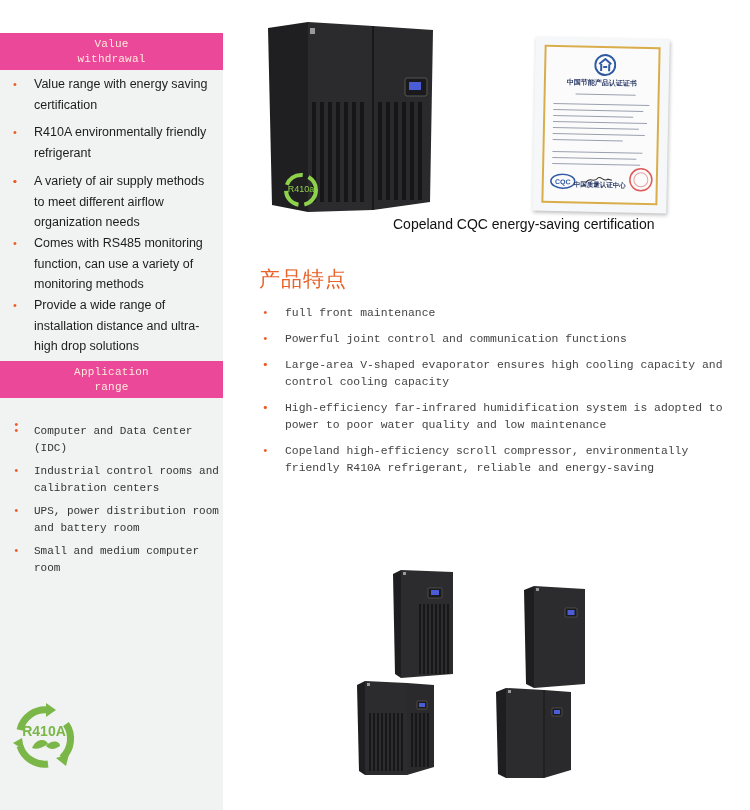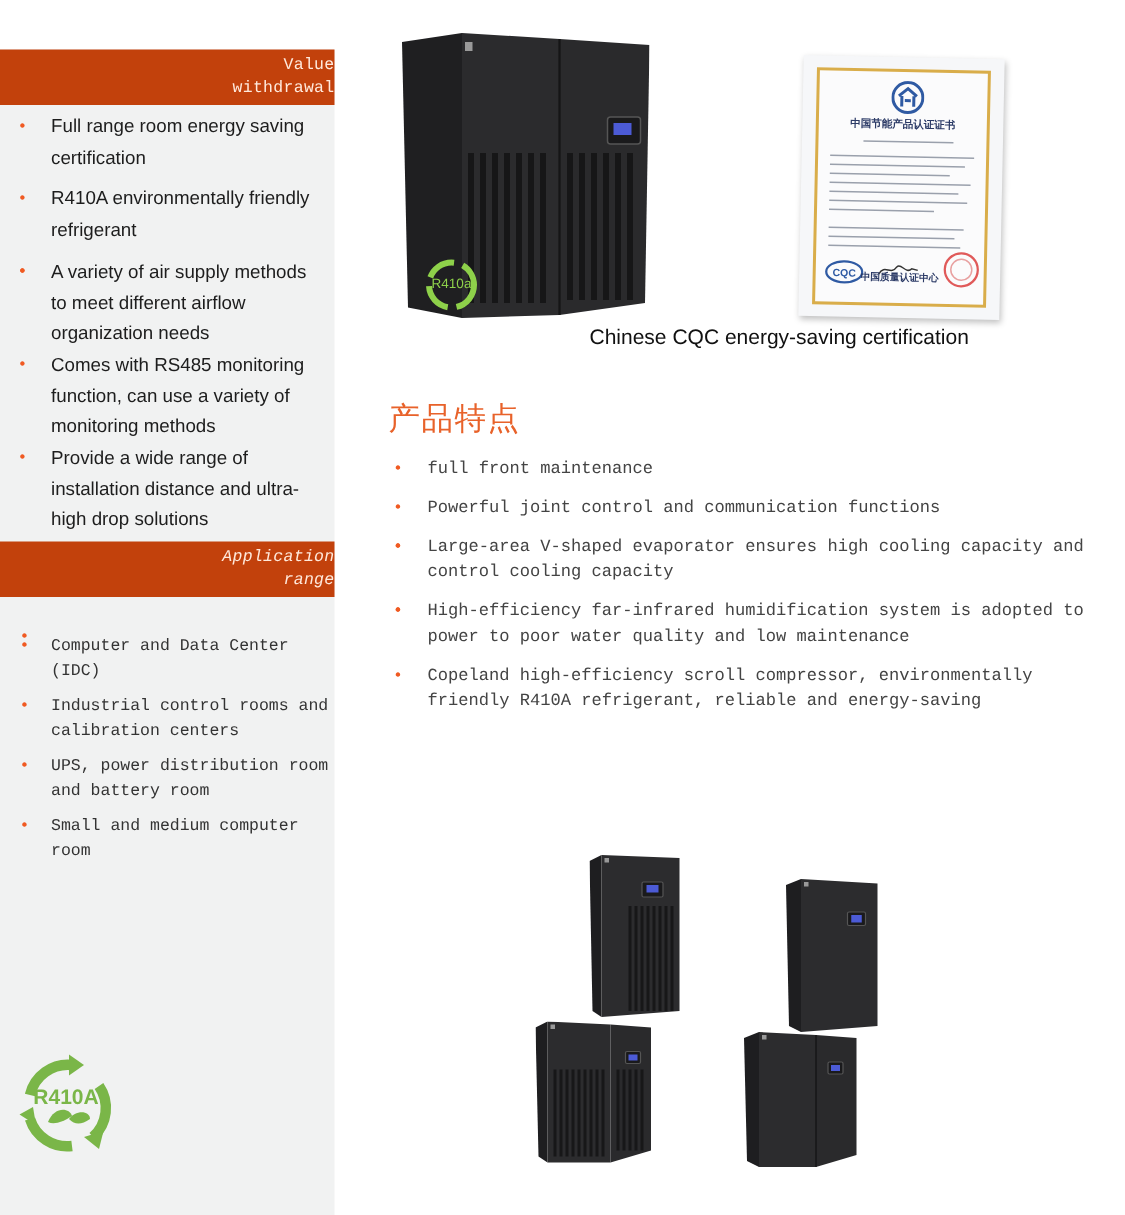--- a/index.html
+++ b/index.html
@@ -1,20 +1,20 @@
 <!DOCTYPE html>
 <html><head>
 <meta charset="utf-8">
 <style>
   html, body { margin:0; padding:0; }
   body { width:750px; height:810px; background:#ffffff; position:relative; overflow:hidden; font-family:"Liberation Sans", sans-serif; }
 
   
   .sidebar { position:absolute; left:0; top:33px; width:223px; height:777px; background:#f1f2f2; }
-  .sec-header { background:#c2410c; color:#ffe9dc; font-family:"Liberation Mono", monospace; font-size:11px; line-height:15px; text-align:right; padding:4px 0 3px; letter-spacing:0.2px; }
+  .sec-header { background:#ec4899; color:#ffe9dc; font-family:"Liberation Mono", monospace; font-size:11px; line-height:15px; text-align:center; padding:4px 0 3px; letter-spacing:0.2px; }
   .sec-header span { display:block; }
   .adv-list { list-style:none; margin:0; padding:4px 0 0 0; }
   .adv-list li { position:relative; padding-left:34px; padding-right:8px; font-size:12.5px; line-height:20.7px; color:#1d1d1d; margin-bottom:7px; }
   .adv-list li.tight { margin-bottom:0; }
   .bullet { position:absolute; left:13px; top:0; color:#f05a22; font-size:11px; }
   .app-list { list-style:none; margin:0; padding:19px 0 0 0; }
   .app-list li { position:relative; padding-left:34px; padding-right:4px; font-family:"Liberation Mono", monospace; font-size:11px; line-height:17px; color:#333; margin-bottom:6px; }
   .app-list li .bullet { left:13px; }
   .badge-r410a { position:absolute; left:8px; top:700px; width:72px; height:72px; }
 
@@ -38,28 +38,28 @@
 </style>
 </head>
 <body>
 
 <div class="sidebar">
   <div class="sec-header">
     <span>Value</span>
     <span>withdrawal</span>
   </div>
   <ul class="adv-list">
-    <li><span class="bullet">•</span><span>Full range room energy saving certification</span></li>
+    <li><span class="bullet">•</span><span>Value range with energy saving certification</span></li>
     <li><span class="bullet">•</span><span>R410A environmentally friendly refrigerant</span></li>
     <li class="tight"><span class="bullet">•</span></li>
     <li class="tight"><span class="bullet">•</span><span>A variety of air supply methods to meet different airflow organization needs</span></li>
     <li class="tight"><span class="bullet">•</span><span>Comes with RS485 monitoring function, can use a variety of monitoring methods</span></li>
     <li class="tight"><span class="bullet">•</span><span>Provide a wide range of installation distance and ultra-high drop solutions</span></li>
   </ul>
-  <div class="sec-header" style="margin-top:4px;font-style:italic;">
+  <div class="sec-header" style="margin-top:4px;">
     <span>Application</span>
     <span>range</span>
   </div>
   <ul class="app-list">
     <li><span class="bullet">•</span></li>
     <li><span class="bullet">•</span><span>Computer and Data Center (IDC)</span></li>
     <li><span class="bullet">•</span><span>Industrial control rooms and calibration centers</span></li>
     <li><span class="bullet">•</span><span>UPS, power distribution room and battery room</span></li>
     <li><span class="bullet">•</span><span>Small and medium computer room</span></li>
   </ul>
@@ -136,21 +136,21 @@
       <path d="M2 9 C6 2 10 10 14 4 C17 1 20 9 24 5 L28 6" fill="none" stroke="#333" stroke-width="1"></path>
     </svg>
     <svg style="position:absolute;left:84px;top:118px;" width="26" height="26" viewBox="0 0 26 26">
       <circle cx="13" cy="13" r="11" fill="none" stroke="#e05a5a" stroke-width="1.5"></circle>
       <circle cx="13" cy="13" r="7" fill="none" stroke="#e8a0a0" stroke-width="1"></circle>
     </svg>
     <div class="cert-foot">中国质量认证中心</div>
   </div>
 </div>
 
-<div class="caption">Chinese CQC energy-saving certification</div>
+<div class="caption">Copeland CQC energy-saving certification</div>
 
 <div class="feat-title">产品特点</div>
 <ul class="feat-list">
   <li><span class="bullet">•</span><span>full front maintenance</span></li>
   <li><span class="bullet">•</span><span>Powerful joint control and communication functions</span></li>
   <li><span class="bullet">•</span></li>
   <li><span class="bullet">•</span><span>Large-area V-shaped evaporator ensures high cooling capacity and control cooling capacity</span></li>
   <li><span class="bullet">•</span></li>
   <li><span class="bullet">•</span><span>High-efficiency far-infrared humidification system is adopted to power to poor water quality and low maintenance</span></li>
   <li><span class="bullet">•</span><span>Copeland high-efficiency scroll compressor, environmentally friendly R410A refrigerant, reliable and energy-saving</span></li>

